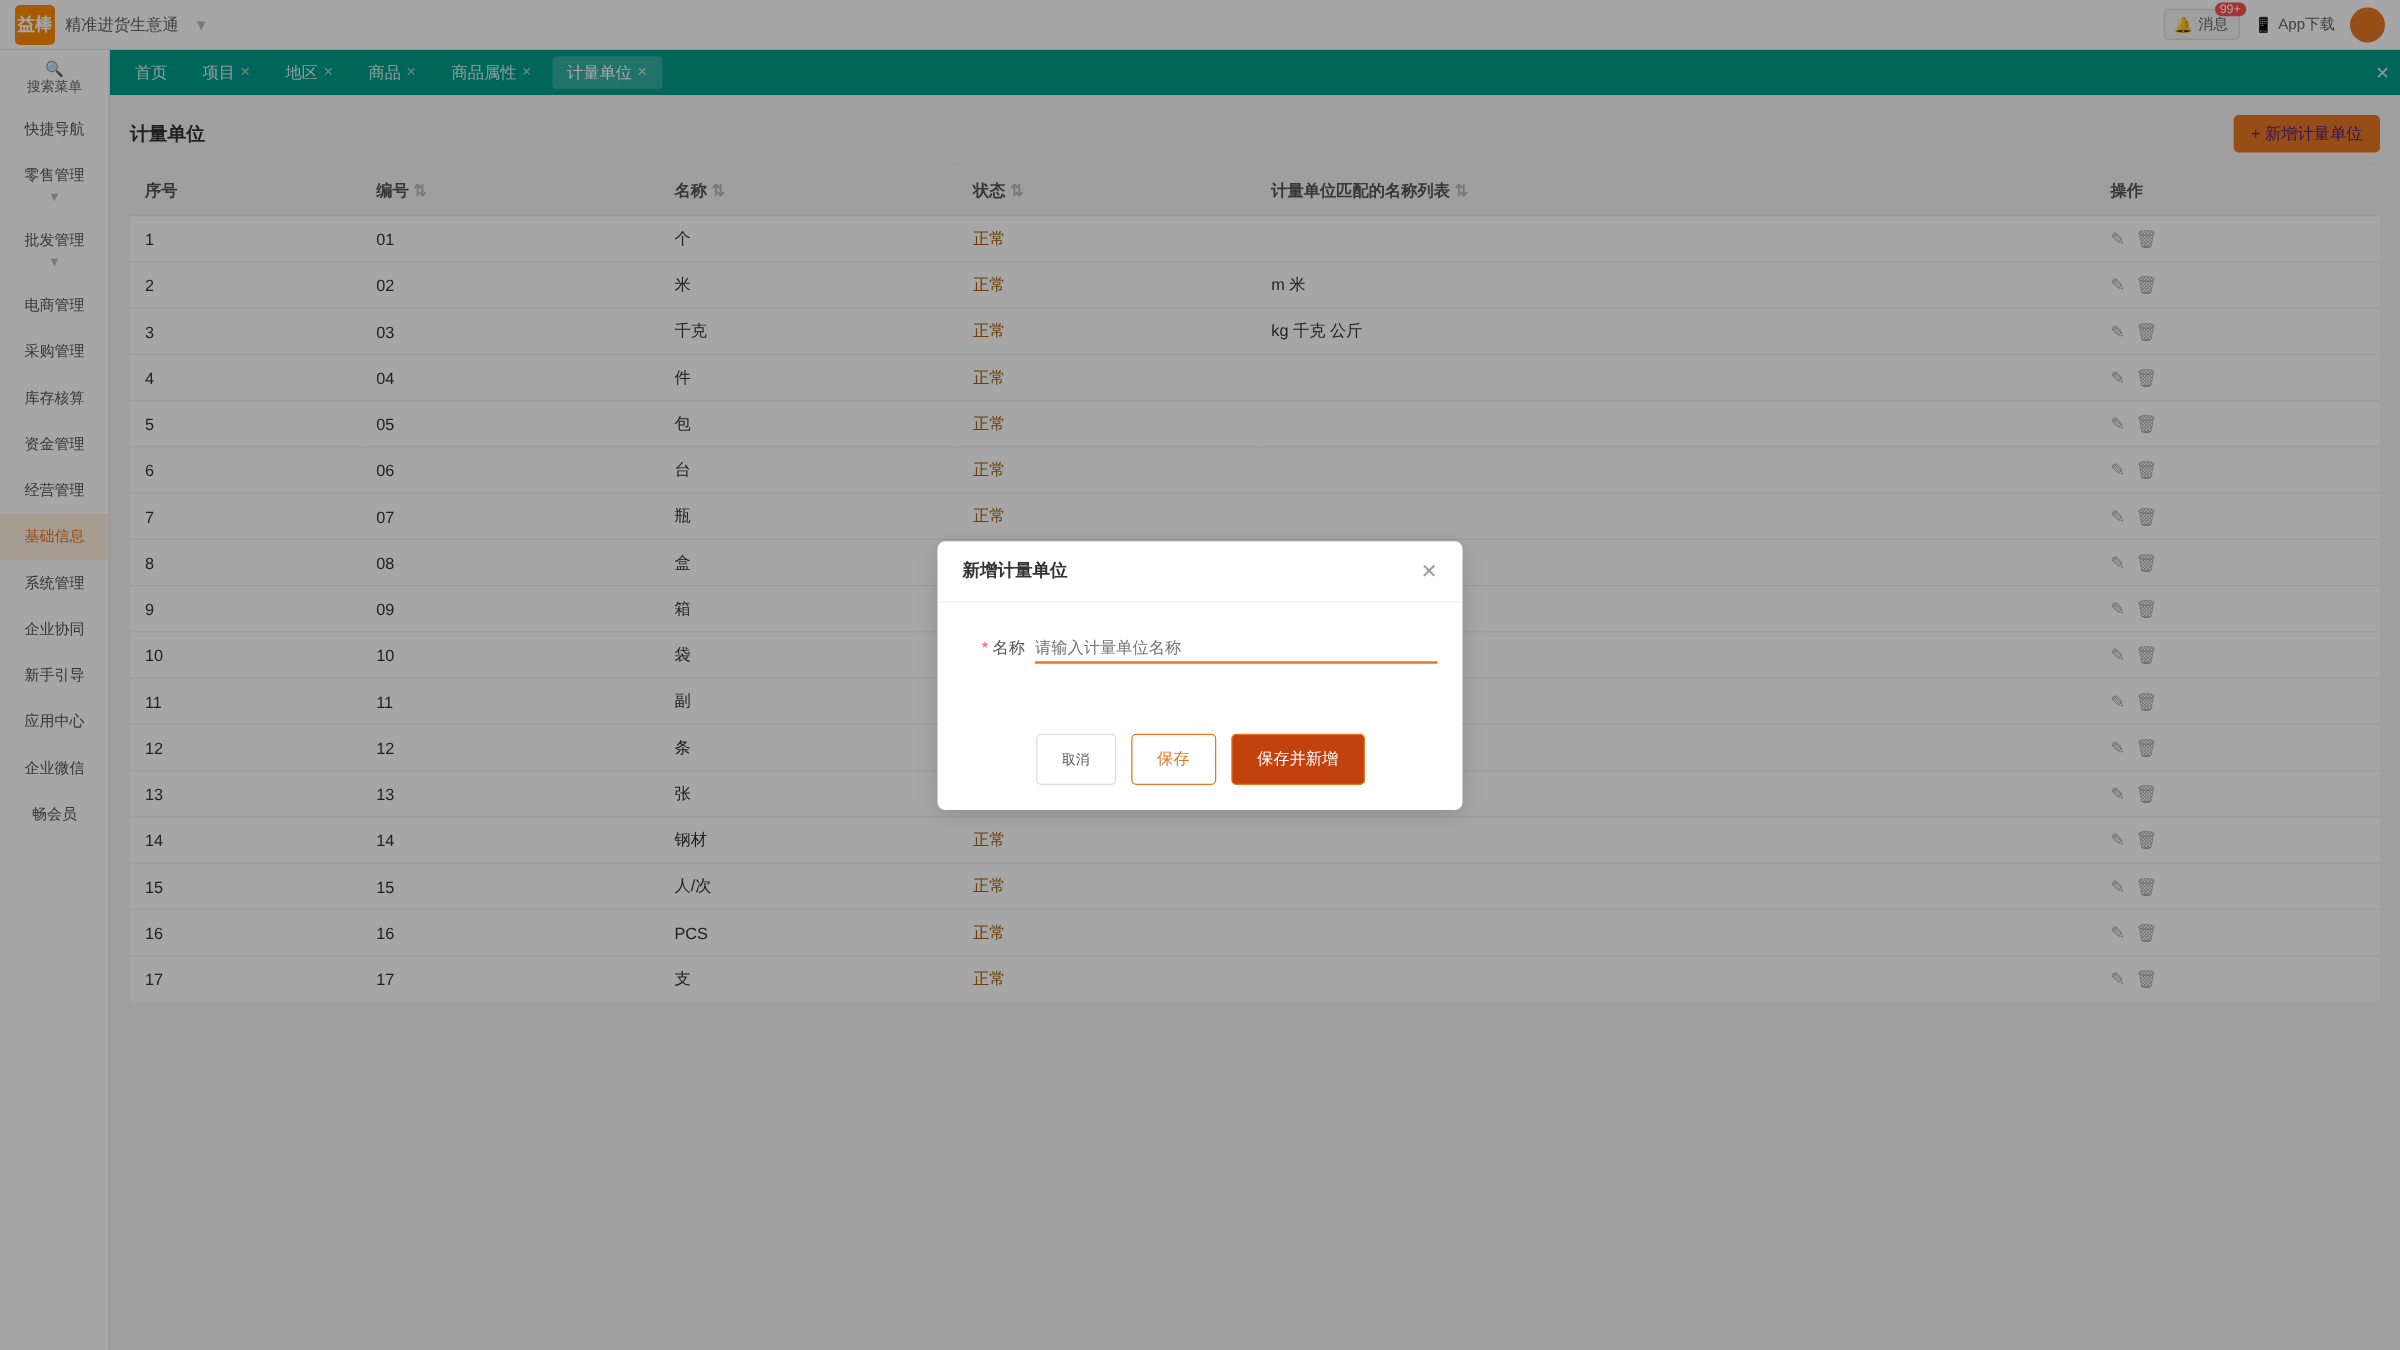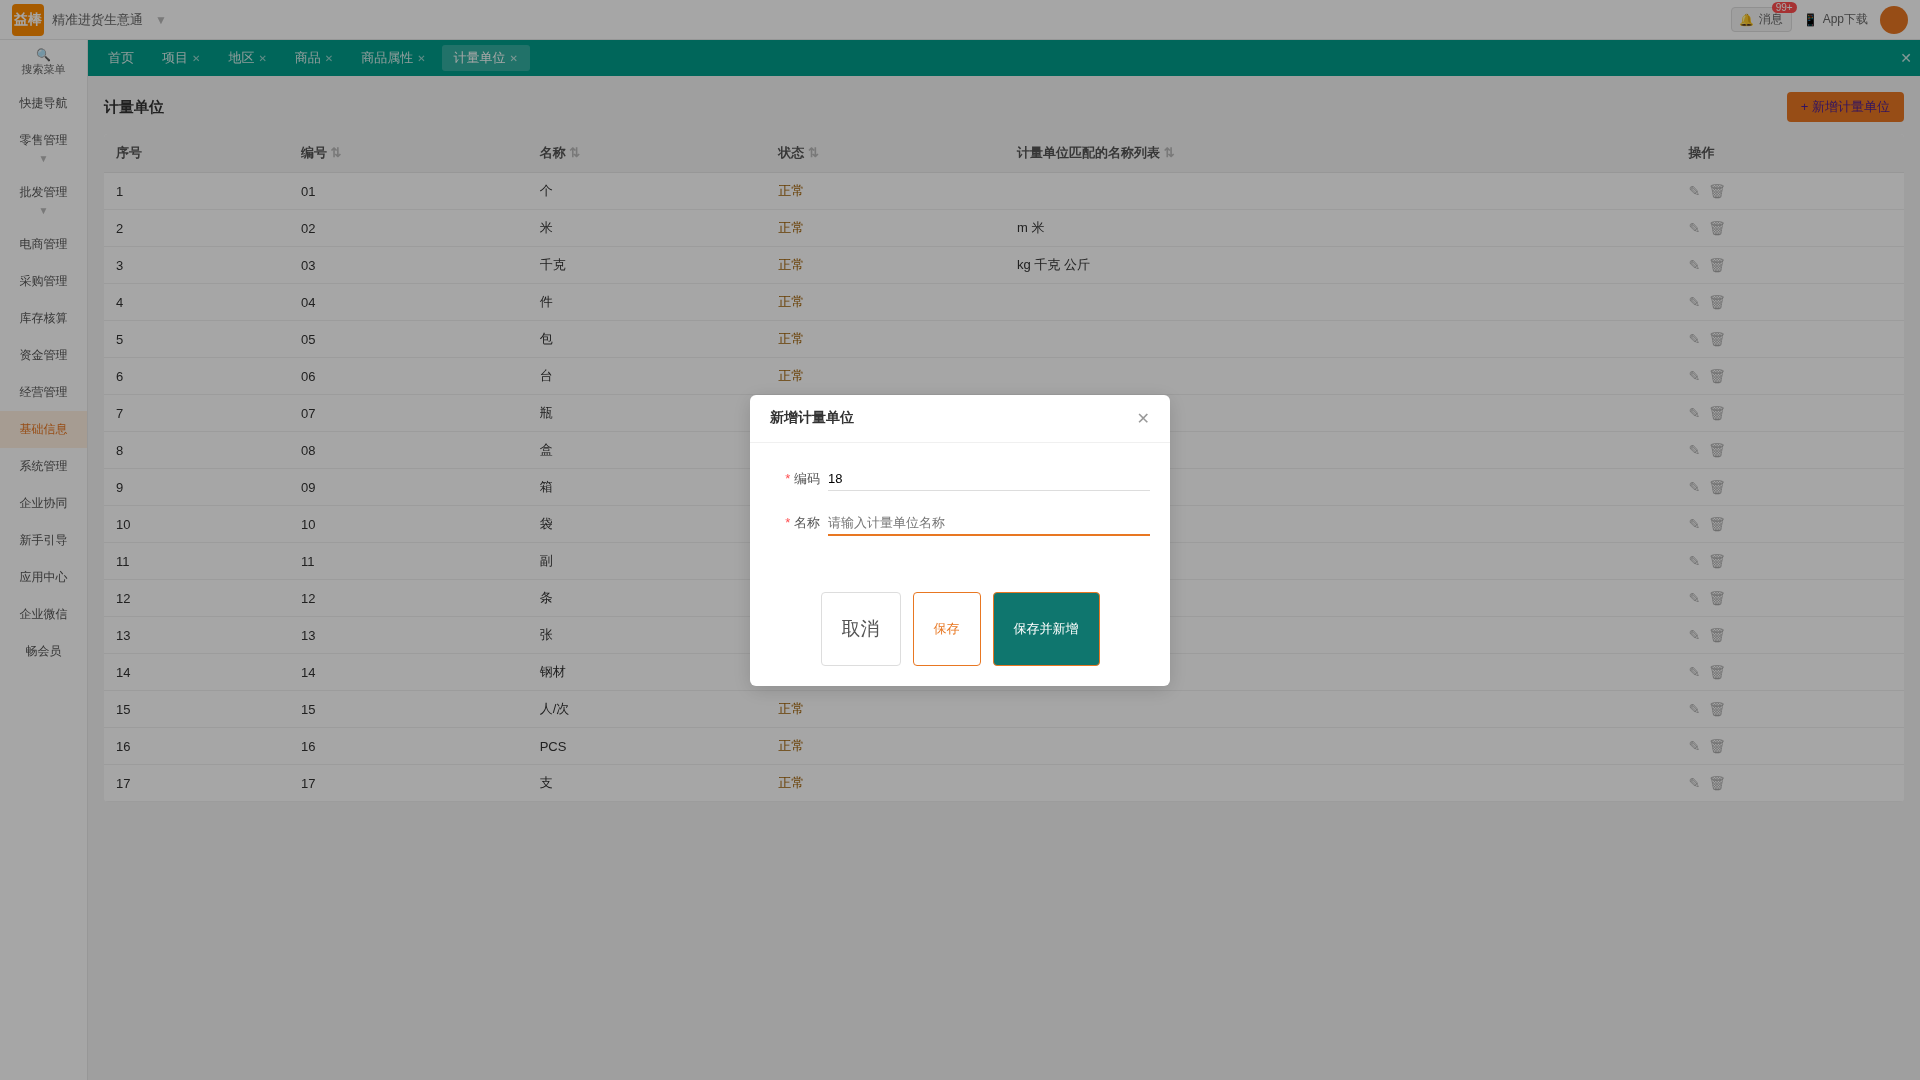--- a/index.html
+++ b/index.html
@@ -54,23 +54,23 @@
     .modal-header { display: flex; justify-content: space-between; align-items: center; padding: 14px 20px; border-bottom: 1px solid #f0f0f0; }
     .modal-title { font-size: 14px; font-weight: bold; color: #333; }
     .modal-close { cursor: pointer; color: #999; font-size: 16px; }
     .modal-body { padding: 24px 20px; }
     .form-row { display: flex; align-items: center; margin-bottom: 20px; gap: 8px; }
     .form-label { font-size: 13px; color: #555; width: 50px; text-align: right; flex-shrink: 0; }
     .form-label.required::before { content: "* "; color: #ff4d4f; }
     .form-input { flex: 1; border: none; border-bottom: 1px solid #ddd; padding: 4px 0; font-size: 13px; outline: none; }
     .form-input.active-input { border-bottom-color: #e87722; }
     .modal-footer { display: flex; justify-content: center; gap: 12px; padding: 12px 20px 20px; }
-    .btn-cancel { border: 1px solid #ddd; background: #fff; border-radius: 4px; padding: 23px 20px; font-size: 19px; cursor: pointer; color: #555; }
+    .btn-cancel { border: 1px solid #ddd; background: #fff; border-radius: 4px; padding: 12px 20px; font-size: 11px; cursor: pointer; color: #555; }
     .btn-save { border: 1px solid #e87722; background: #fff; border-radius: 4px; padding: 7px 20px; font-size: 13px; cursor: pointer; color: #e87722; }
-    .btn-save-new { background: #0f766e; border: 1px solid #e87722; border-radius: 4px; padding: 7px 20px; font-size: 13px; cursor: pointer; color: #fff; }
+    .btn-save-new { background: #c2410c; border: 1px solid #e87722; border-radius: 4px; padding: 7px 20px; font-size: 13px; cursor: pointer; color: #fff; }
 
     
     .top-tabs-bar { height: 36px; background: #009d8a; display: flex; align-items: center; padding: 0 8px; gap: 4px; flex-shrink: 0; }
     .top-nav-tab { padding: 4px 12px; border-radius: 3px; font-size: 13px; color: rgba(255,255,255,0.85); cursor: pointer; display: flex; align-items: center; gap: 4px; }
     .top-nav-tab.active { background: rgba(255,255,255,0.2); color: #fff; }
     .top-nav-tab .tab-close { font-size: 10px; opacity: 0.7; }
     .close-all-btn { margin-left: auto; color: rgba(255,255,255,0.8); cursor: pointer; font-size: 14px; }
   </style>
 </head>
 <body>
@@ -434,24 +434,20 @@
 </div>
 
 <div class="modal-overlay">
   <div class="modal">
     <div class="modal-header">
       <span class="modal-title">新增计量单位</span>
       <span class="modal-close">✕</span>
     </div>
     <div class="modal-body">
       <div class="form-row">
-        <label class="form-label required">编码</label>
-        <input class="form-input" type="text" value="18" style="">
-      </div>
-      <div class="form-row">
         <label class="form-label required">名称</label>
         <input class="form-input active-input" type="text" placeholder="请输入计量单位名称" style="border-bottom: 2px solid rgb(232, 119, 34);">
       </div>
     </div>
     <div class="modal-footer">
       <button class="btn-cancel">取消</button>
       <button class="btn-save">保存</button>
       <button class="btn-save-new">保存并新增</button>
     </div>
   </div>

